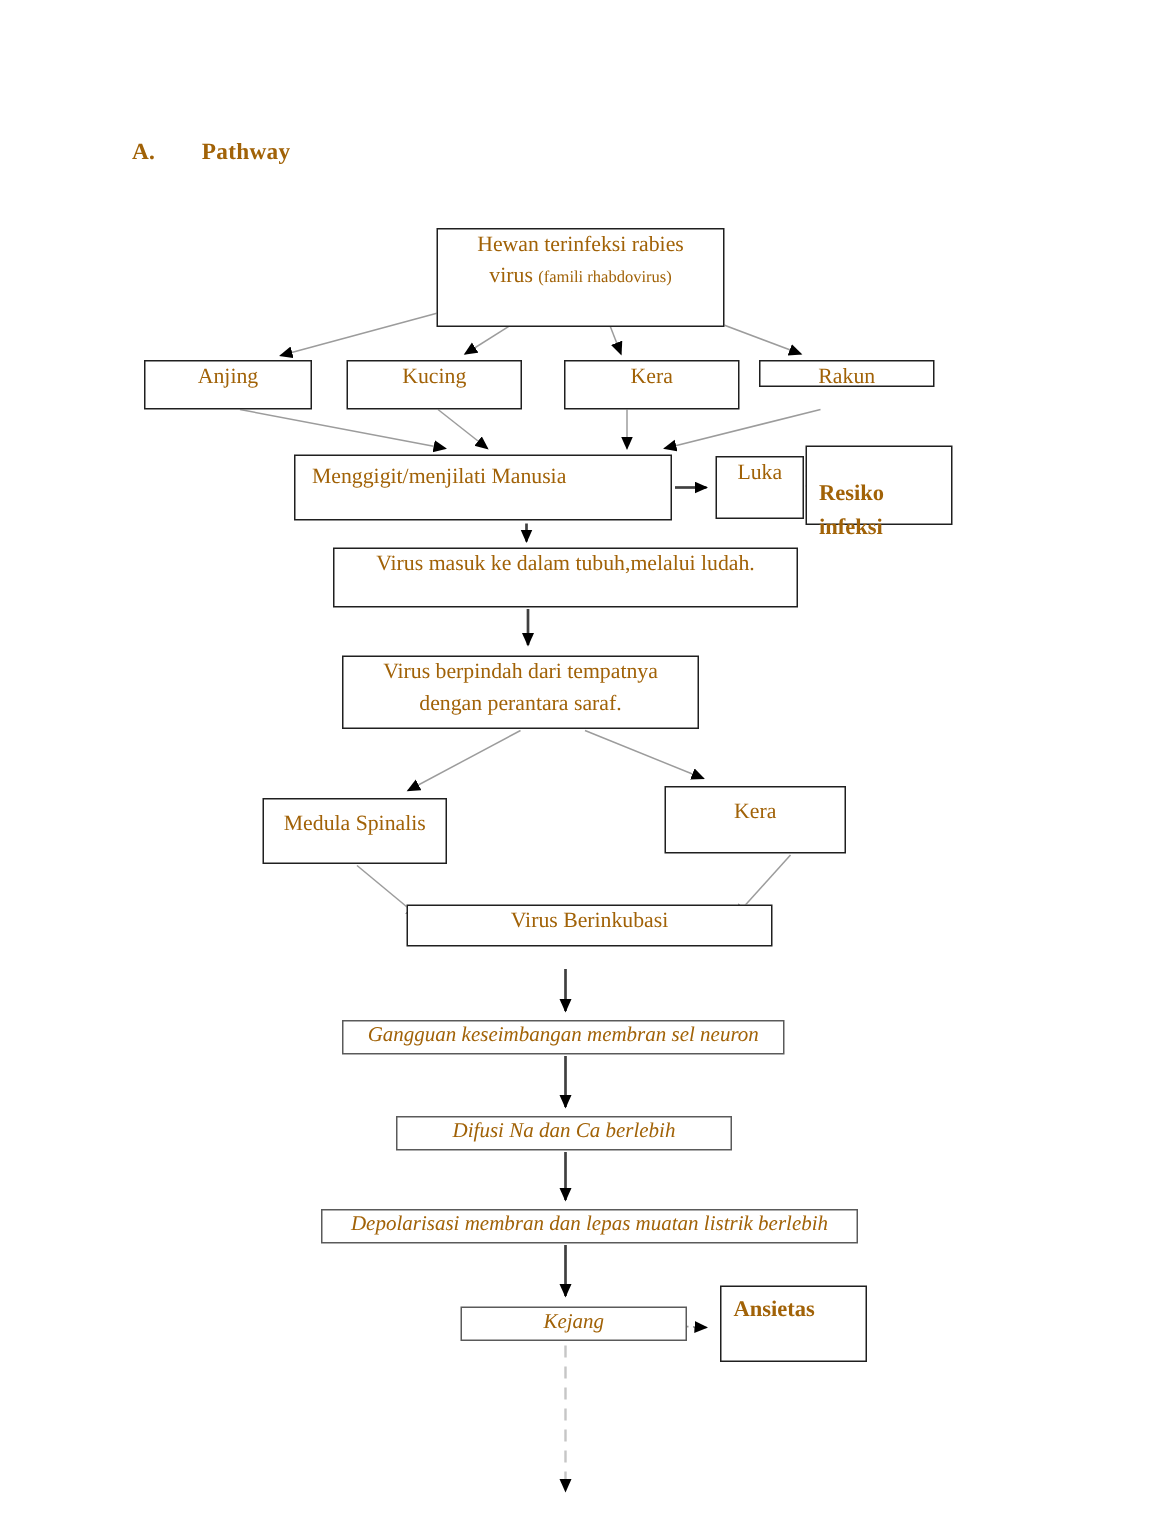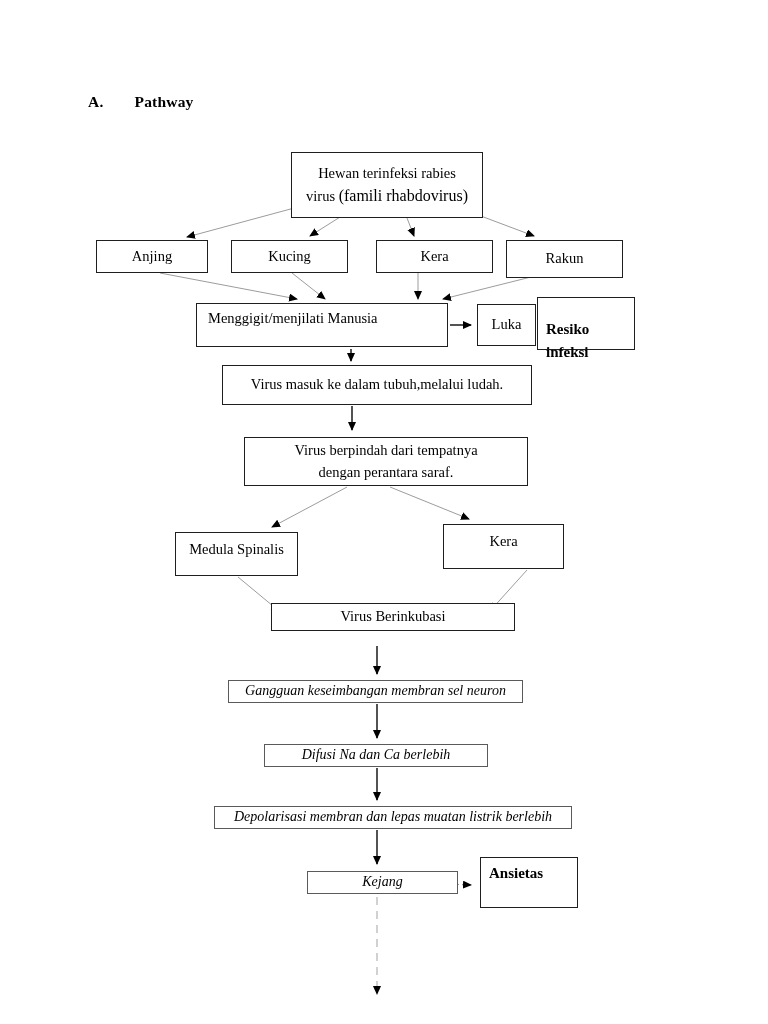--- a/index.html
+++ b/index.html
@@ -7,21 +7,21 @@
     padding: 0;
     background: #ffffff;
   }
   .page {
     position: relative;
     width: 768px;
     height: 1024px;
     background: #ffffff;
     overflow: hidden;
     font-family: "Liberation Serif", "DejaVu Serif", serif;
-    color: #000000;
+    color: #a16207;
   }
   .doc-title {
     position: absolute;
     left: 88px;
     top: 93px;
     font-size: 15.5px;
     font-weight: bold;
     letter-spacing: 0.2px;
   }
   .doc-title .t2 { margin-left: 31px; }
@@ -42,33 +42,32 @@
     border: 1.5px solid var(--box_border, #1f1f1f);
     background: #ffffff;
     font-size: 14.5px;
     line-height: 1.45;
     box-sizing: border-box;
   }
   .center {
     display: flex;
     flex-direction: column;
     align-items: center;
-    justify-content: center;
     text-align: center;
   }
   .padtop { justify-content: flex-start; padding-top: 6px; }
   .tl { padding: 4px 11px; }
   .thin {
     border-width: 1px;
     border-color: var(--thin_border, #5a5a5a);
     font-size: 14px;
     font-style: italic;
   }
   .bold { font-weight: bold; font-size: 15px; }
-  .small { font-size: 16px; }
+  .small { font-size: 11px; }
 </style>
 </head>
 <body>
 
 <div class="page">
 
   <div class="doc-title">
     <span class="t1">A.</span><span class="t2">Pathway</span>
   </div>
 
@@ -117,39 +116,39 @@
 
   <div class="node center" style="left:96px;top:240px;width:112px;height:33px">
     <span>Anjing</span>
   </div>
   <div class="node center" style="left:231px;top:240px;width:117px;height:33px">
     <span>Kucing</span>
   </div>
   <div class="node center" style="left:376px;top:240px;width:117px;height:33px">
     <span>Kera</span>
   </div>
-  <div class="node center" style="left:506px;top:240px;width:117px;height:38px">
+  <div class="node center" style="left:506px;top:240px;width:117px;height:18px">
     <span>Rakun</span>
   </div>
 
   <div class="node tl" style="left:196px;top:303px;width:252px;height:44px">
     <span>Menggigit/menjilati Manusia</span>
   </div>
   <div class="node center" style="left:477px;top:304px;width:59px;height:42px">
     <span>Luka</span>
   </div>
   <div class="node bold" style="left:537px;top:297px;width:98px;height:53px;padding:20px 8px;line-height:1.5">
     <span>Resiko infeksi</span>
   </div>
 
   <div class="node center" style="left:222px;top:365px;width:310px;height:40px">
     <span>Virus masuk ke dalam tubuh,melalui ludah.</span>
   </div>
 
-  <div class="node center" style="left:244px;top:437px;width:284px;height:49px">
+  <div class="node center" style="left:228px;top:437px;width:238px;height:49px">
     <div>Virus berpindah dari tempatnya</div>
     <div>dengan perantara saraf.</div>
   </div>
 
   <div class="node center padtop" style="left:175px;top:532px;width:123px;height:44px">
     <span>Medula Spinalis</span>
   </div>
   <div class="node center padtop" style="left:443px;top:524px;width:121px;height:45px">
     <span>Kera</span>
   </div>

